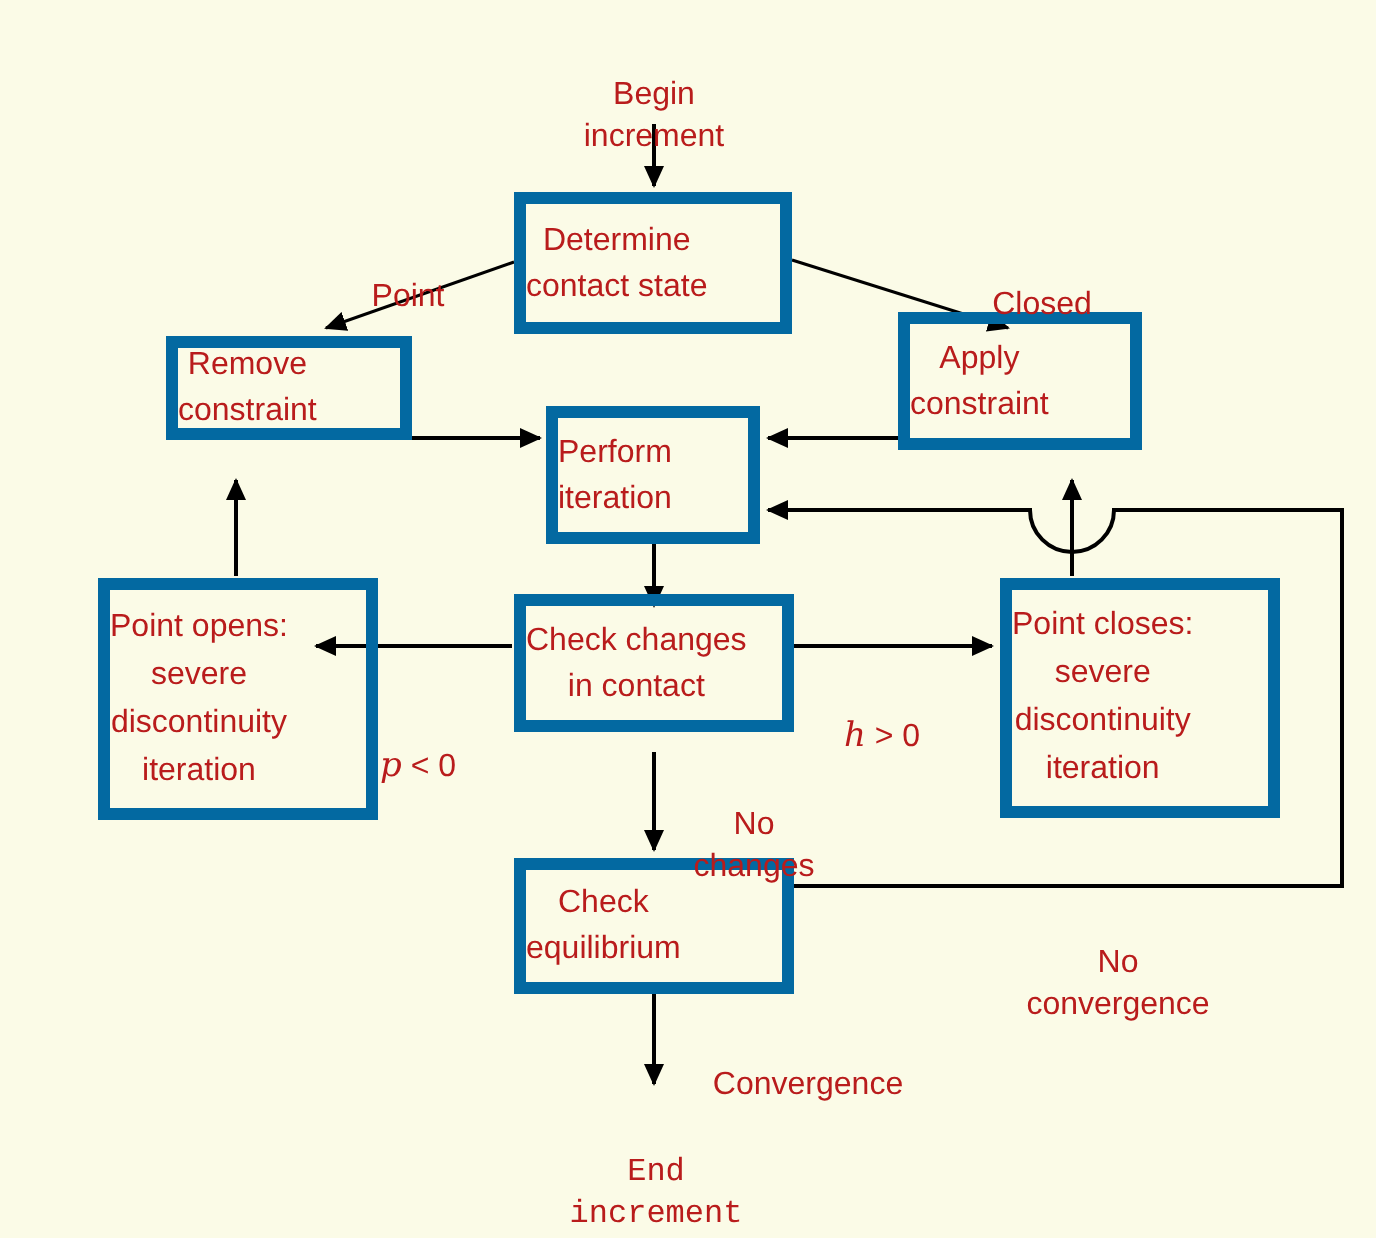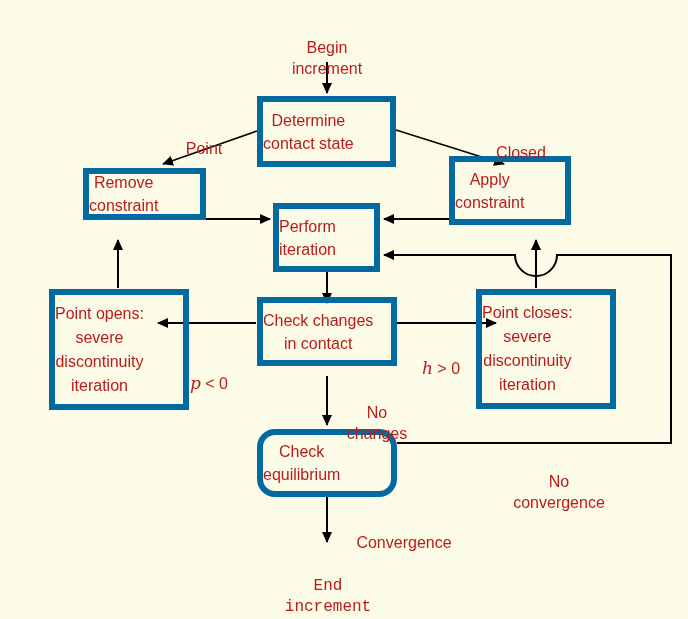--- a/index.html
+++ b/index.html
@@ -78,31 +78,31 @@
   <div class="node" style="left:273px; top:203px; width:107px; height:69px;">
     <span>Perform
 iteration</span>
   </div>
   <div class="node tall" style="left:13px; top:289px; width:140px; height:121px;margin-left:36px;">
     <span>Point opens:
 severe
 discontinuity
 iteration</span>
   </div>
-  <div class="node tall" style="left:476px; top:289px; width:140px; height:120px;">
+  <div class="node tall" style="left:500px; top:289px; width:140px; height:120px;">
     <span>Point closes:
 severe
 discontinuity
 iteration</span>
   </div>
   <div class="node" style="left:257px; top:297px; width:140px; height:69px;">
     <span>Check changes
 in contact</span>
   </div>
-  <div class="node" style="left:257px; top:429px; width:140px; height:68px;border-radius:18px;">
+  <div class="node" style="left:257px; top:429px; width:140px; height:68px;">
     <span>Check
 equilibrium</span>
   </div>
 
   <div class="floating" style="left:204px; top:117px;">
     <span>Point</span>
   </div>
   <div class="floating" style="left:474px; top:121px;margin-left:47px;">
     <span>Closed</span>
   </div>

